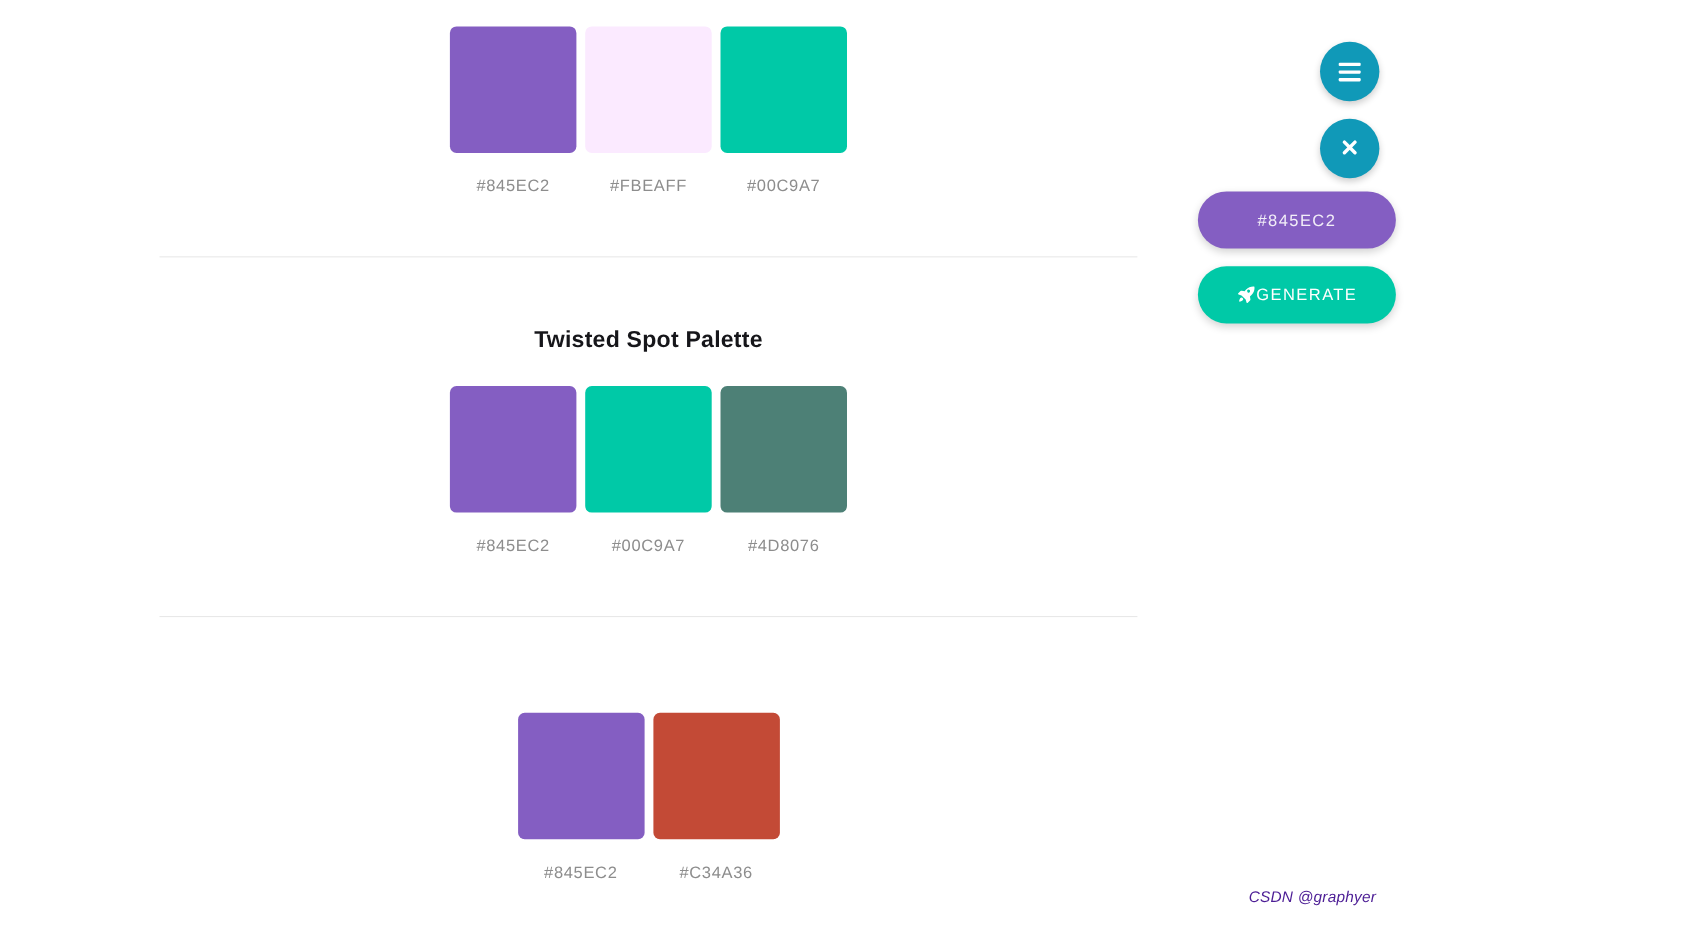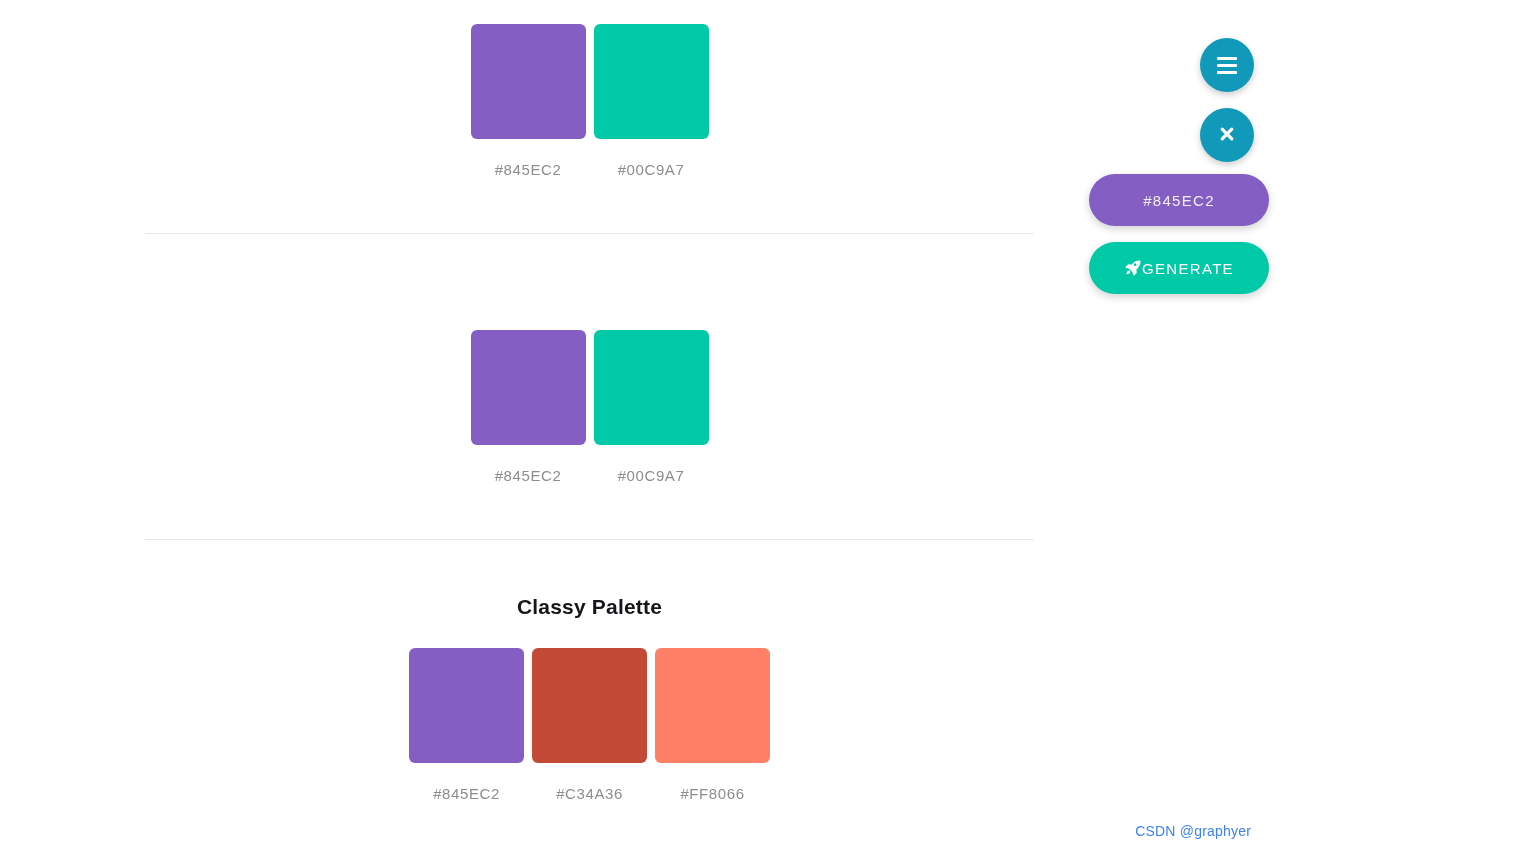--- a/index.html
+++ b/index.html
@@ -152,79 +152,84 @@
     background: #00c9a7;
     color: #ffffff;
     gap: 0;
   }
 
   .rocket-icon { display: flex; align-items: center; }
 
   .watermark {
     position: absolute;
     right: 22px;
-    bottom: 9px;
+    bottom: 25px;
     font-family: "Liberation Sans", sans-serif;
     font-size: 14px;
-    color: #3b82f6;
+    color: #4c1d95;
     letter-spacing: 0.2px;
     user-select: none;
+    font-style: italic;
   }
 </style>
 </head>
 <body>
 
 <div id="app">
 
   <div class="palette-column">
 
     <div class="palette-section" style="padding-top:24px;">
       <div class="swatch-row">
         <div class="swatch-item">
           <div class="swatch-chip" style="background:#845EC2;"></div>
           <div class="swatch-label">#845EC2</div>
         </div>
         <div class="swatch-item">
+          <div class="swatch-chip" style="background:#FBEAFF;"></div>
+          <div class="swatch-label">#FBEAFF</div>
+        </div>
+        <div class="swatch-item">
           <div class="swatch-chip" style="background:#00C9A7;"></div>
           <div class="swatch-label">#00C9A7</div>
         </div>
       </div>
     </div>
 
     <div class="divider" style="margin-top:56px;"></div>
 
     <div class="palette-section" style="padding-top:64px;">
+      <h2 class="palette-title">Twisted Spot Palette</h2>
       <div class="swatch-row" style="margin-top:32px;">
         <div class="swatch-item">
           <div class="swatch-chip" style="background:#845EC2;"></div>
           <div class="swatch-label">#845EC2</div>
         </div>
         <div class="swatch-item">
           <div class="swatch-chip" style="background:#00C9A7;"></div>
           <div class="swatch-label">#00C9A7</div>
         </div>
+        <div class="swatch-item">
+          <div class="swatch-chip" style="background:#4D8076;"></div>
+          <div class="swatch-label">#4D8076</div>
+        </div>
       </div>
     </div>
 
     <div class="divider" style="margin-top:56px;"></div>
 
     <div class="palette-section" style="padding-top:56px;">
-      <h2 class="palette-title">Classy Palette</h2>
       <div class="swatch-row" style="margin-top:31px;">
         <div class="swatch-item">
           <div class="swatch-chip" style="background:#845EC2;"></div>
           <div class="swatch-label">#845EC2</div>
         </div>
         <div class="swatch-item">
           <div class="swatch-chip" style="background:#C34A36;"></div>
           <div class="swatch-label">#C34A36</div>
-        </div>
-        <div class="swatch-item">
-          <div class="swatch-chip" style="background:#FF8066;"></div>
-          <div class="swatch-label">#FF8066</div>
         </div>
       </div>
     </div>
 
   </div>
 
   <div class="action-rail">
 
     <button class="circle-btn menu">
       <span class="hamburger-glyph">

